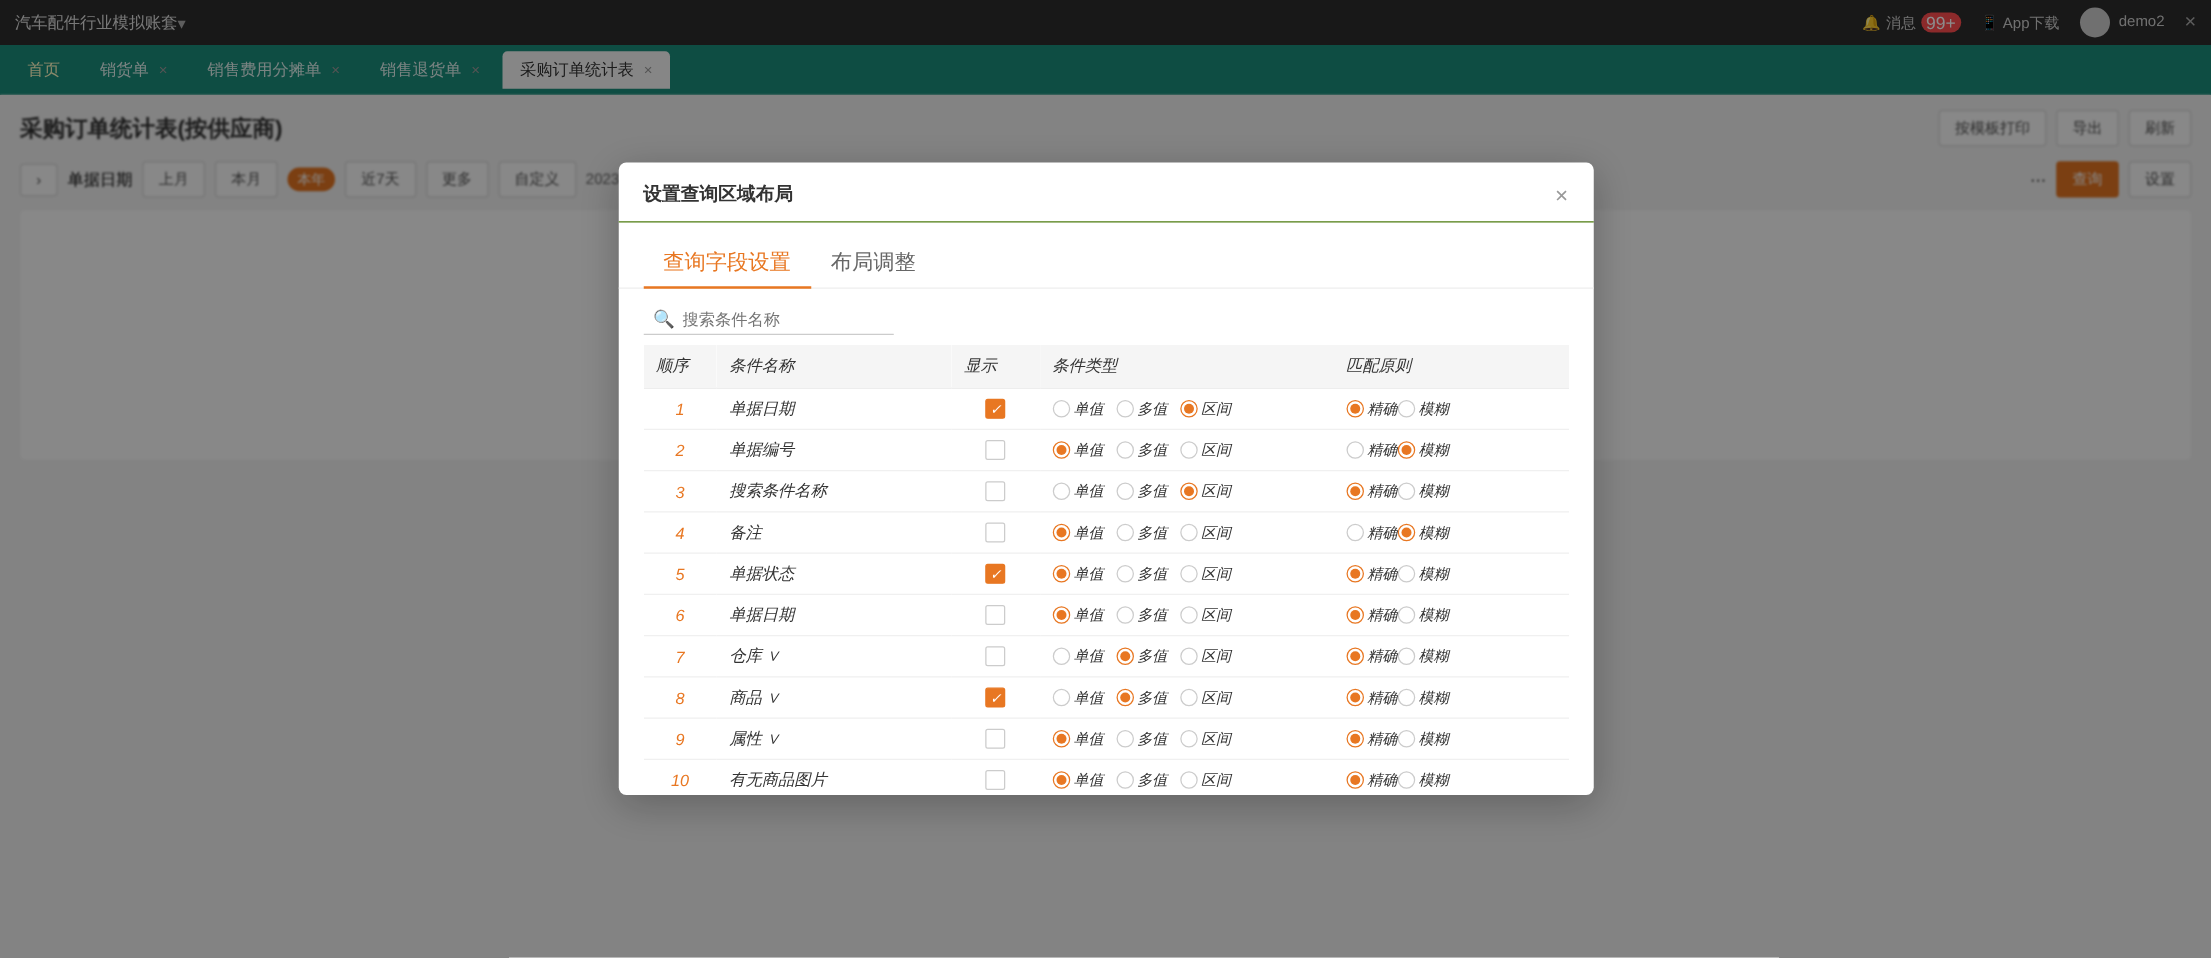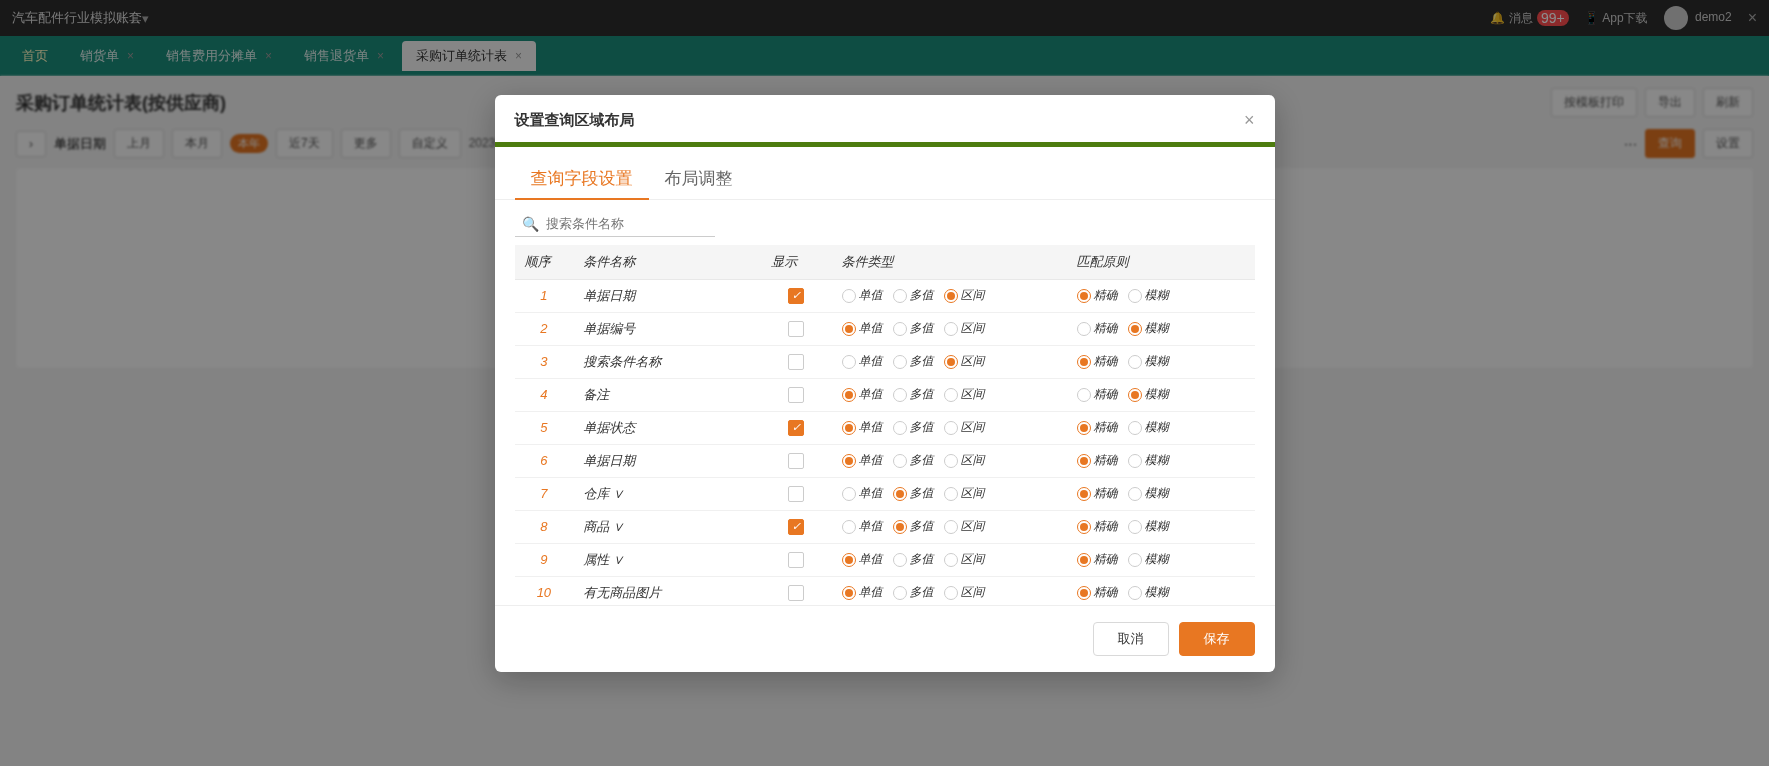--- a/index.html
+++ b/index.html
@@ -77,21 +77,21 @@
       width: 780px;
       max-height: 680px;
       box-shadow: 0 8px 32px rgba(0,0,0,0.25);
       display: flex;
       flex-direction: column;
       position: relative;
       z-index: 101;
     }
     .dialog-header {
       padding: 16px 20px 12px;
-      border-bottom: 5px solid #4d7c0f;
+      border-bottom: 1px solid #4d7c0f;
       display: flex;
       align-items: center;
       justify-content: space-between;
     }
     .dialog-title { font-size: 15px; font-weight: bold; color: #333; }
     .dialog-close { cursor: pointer; color: #999; font-size: 18px; line-height: 1; }
 
     
     .dialog-tabs { display: flex; padding: 12px 20px 0; border-bottom: 1px solid #eee; gap: 0; }
     .dialog-tab {
@@ -178,21 +178,21 @@
     .radio-circle.selected { border-color: #e87722; }
     .radio-circle.selected::after {
       content: "";
       width: 8px; height: 8px;
       background: #e87722;
       border-radius: 50%;
     }
     .radio-label { font-size: 12px; color: #333; }
 
     
-    .match-group { display: flex; align-items: flex-end; gap: 10px; }
+    .match-group { display: flex; align-items: flex-end; }
 
     
     .table-wrapper::-webkit-scrollbar { width: 6px; }
     .table-wrapper::-webkit-scrollbar-track { background: #f0f0f0; }
     .table-wrapper::-webkit-scrollbar-thumb { background: #ccc; border-radius: 3px; }
 
     
     .dialog-footer {
       padding: 16px 20px;
       display: flex;
@@ -690,18 +690,14 @@
                       <span class="radio-label">模糊</span>
                     </div>
                   </div>
                 </td>
               </tr>
             </tbody>
         </table>
       </div>
     </div>
 
-    <div class="dialog-footer">
-      <button class="btn btn-cancel">取消</button>
-      <button class="btn btn-save">保存</button>
-    </div>
   </div>
 </div>
 
 </body></html>

